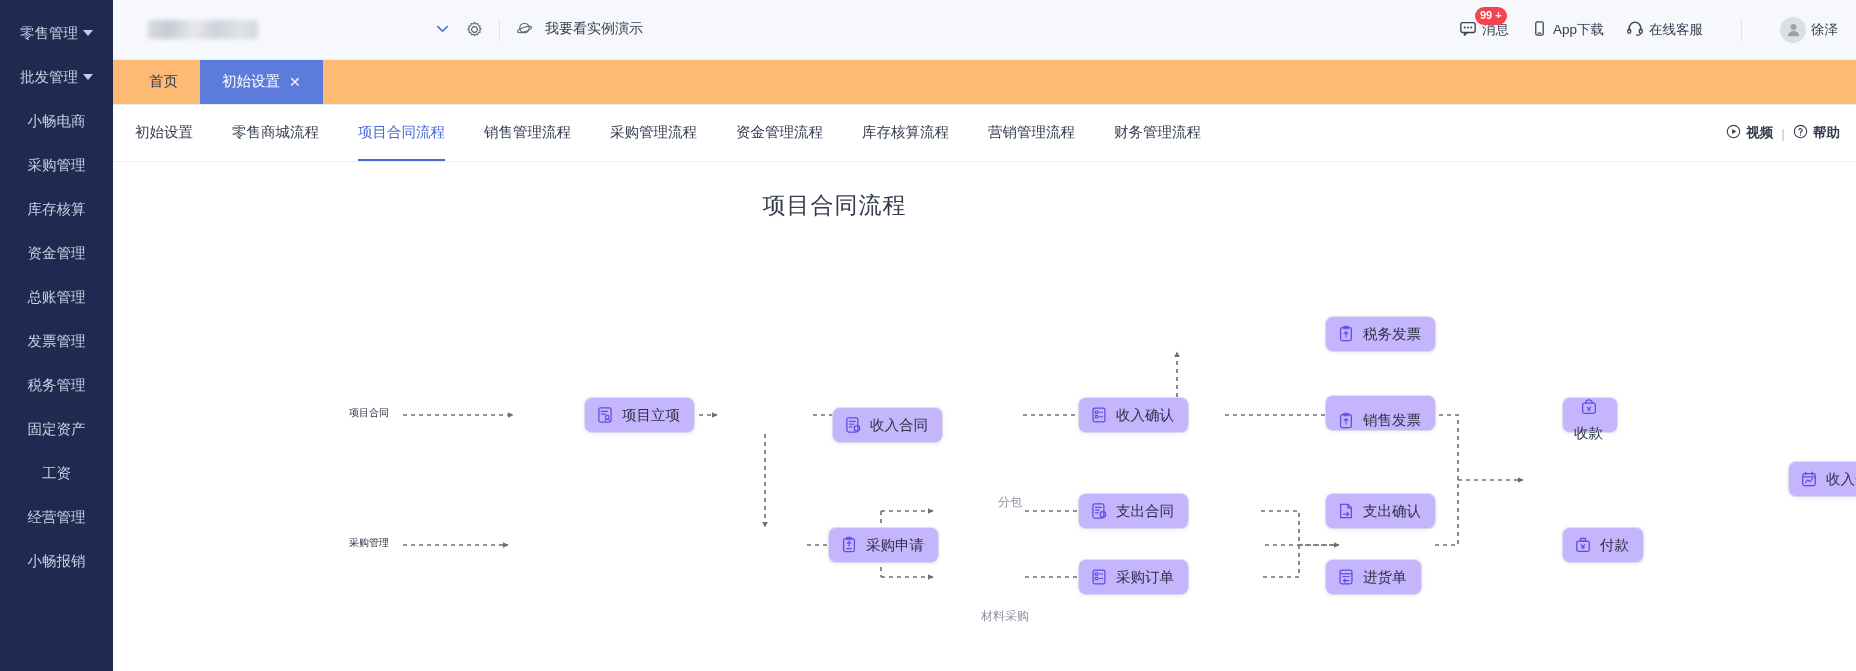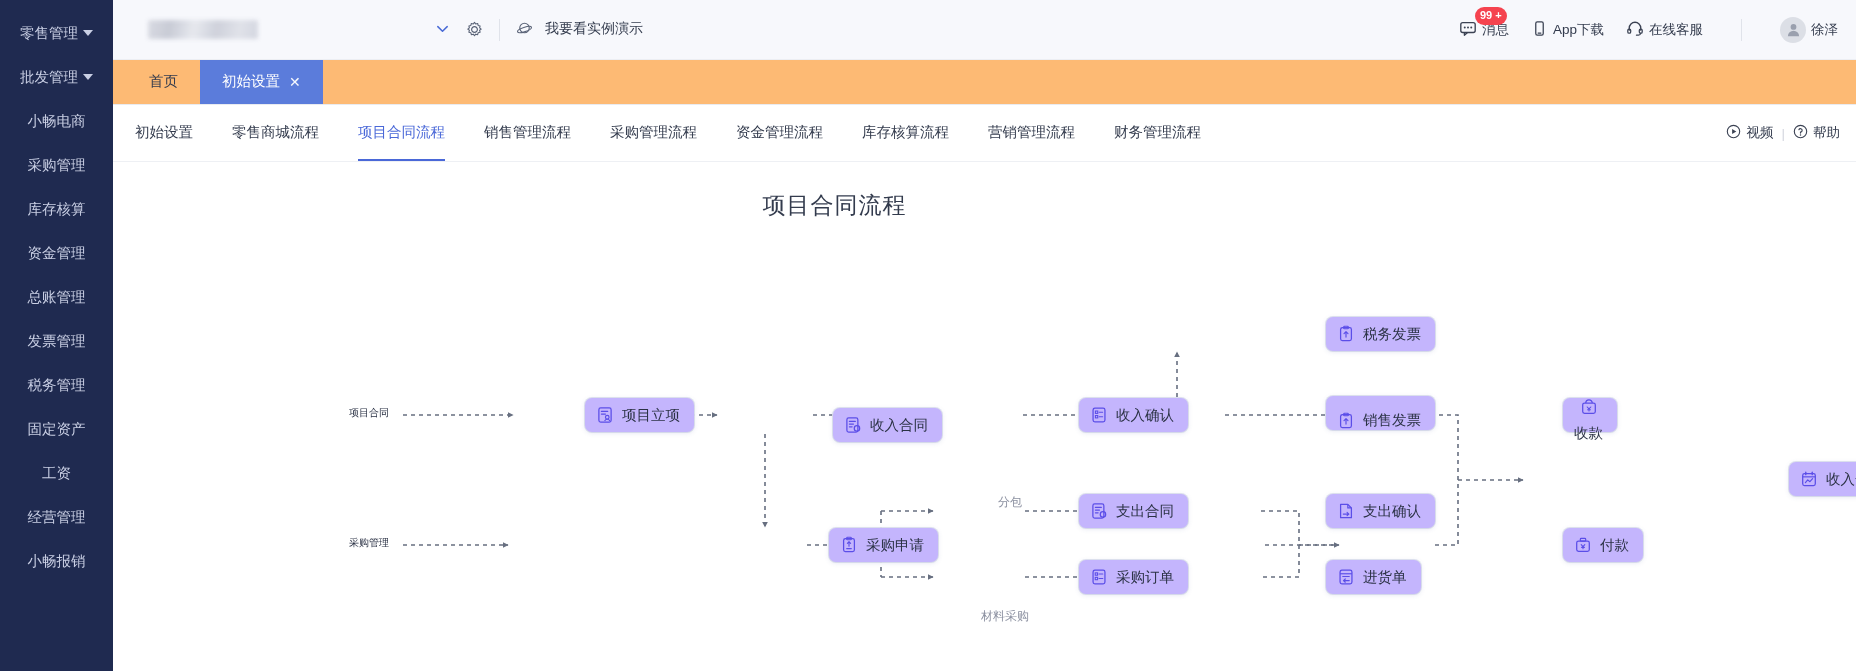--- a/index.html
+++ b/index.html
@@ -107,21 +107,21 @@
     margin-right: 39px; position: relative; height: 56px; display: flex;
     align-items: center; white-space: nowrap;
   }
   .stab.active { color: #4a68d8; }
   .stab.active::after {
     content: ""; position: absolute; left: 0; right: 0; bottom: 0;
     height: 2.5px; background: #4a68d8;
   }
   .sectionbar-right {
     margin-left: auto; display: flex; align-items: center;
-    color: #333b4d; font-size: 13.5px; gap: 8px; white-space: nowrap;
+    color: #333b4d; font-size: 13.5px; gap: 8px; white-space: nowrap; font-weight: bold;
   }
   .sb-link { display: flex; align-items: center; gap: 5px; cursor: pointer; }
   .sb-sep { color: #d3d6de; }
 
   
   .canvas { flex: 1; background: #ffffff; position: relative; overflow: hidden; }
   .flow-title {
     position: absolute; left: 0; right: 0; top: 28px; text-align: center;
     font-size: 23px; color: #333b4d; letter-spacing: 1px;
   }

